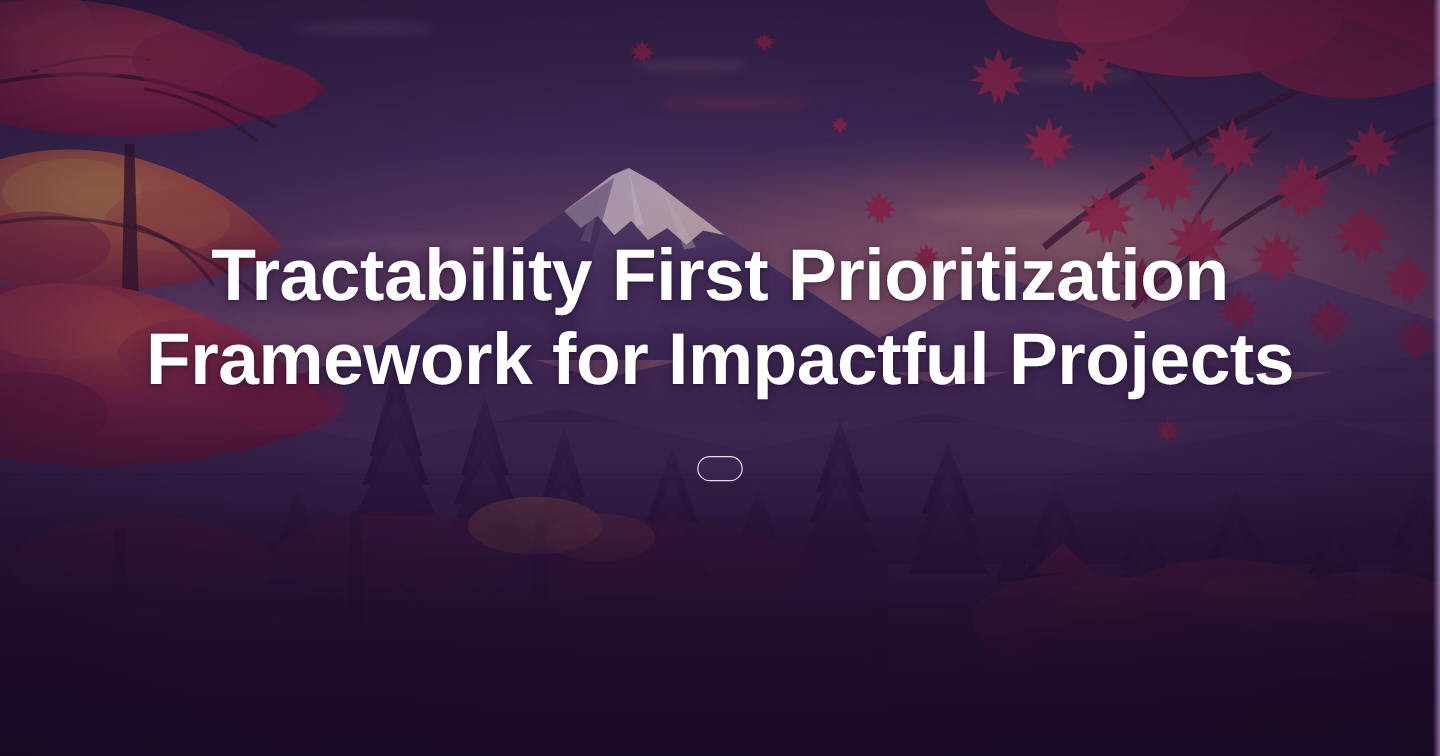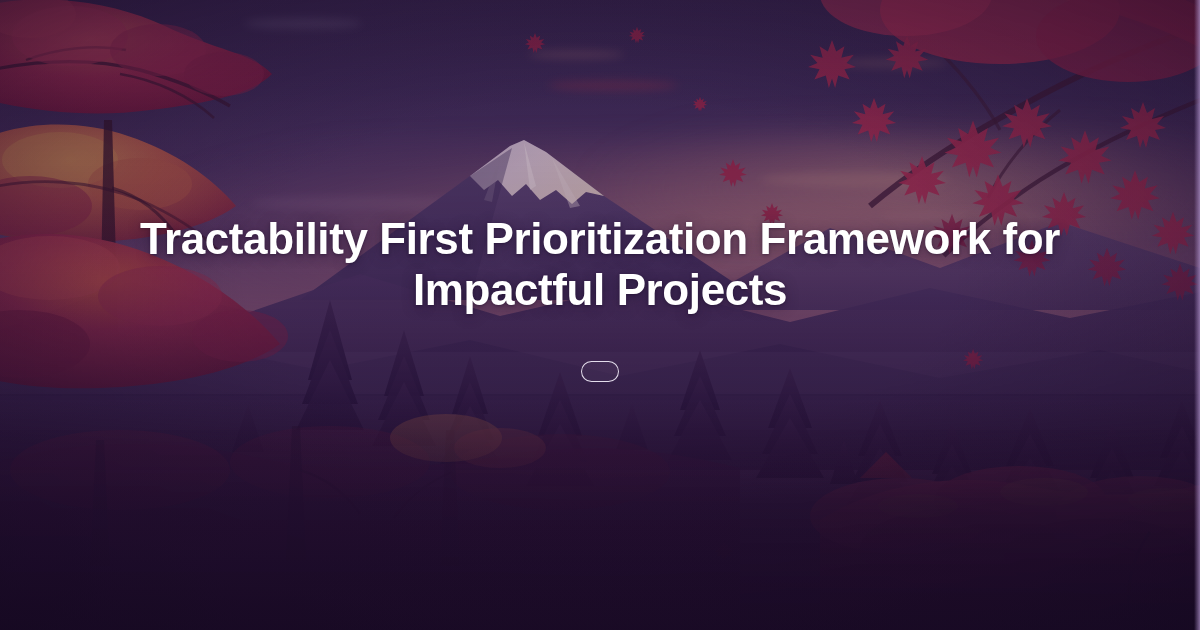--- a/index.html
+++ b/index.html
@@ -111,21 +111,21 @@
     display:flex;
     flex-direction:column;
     align-items:center;
     justify-content:center;
     padding:0 46px;
     text-align:center;
   }
 
   .title {
     color:#ffffff;
-    font-size:44px;
+    font-size:61px;
     line-height:1.14;
     font-weight:700;
     letter-spacing:-.4px;
     max-width:1110px;
     text-shadow:0 2px 14px rgba(25,10,40,.48), 0 1px 3px rgba(20,8,34,.40);
     margin-top:-34px;
   }
 
   .pill-wrap {
     margin-top:46px;

